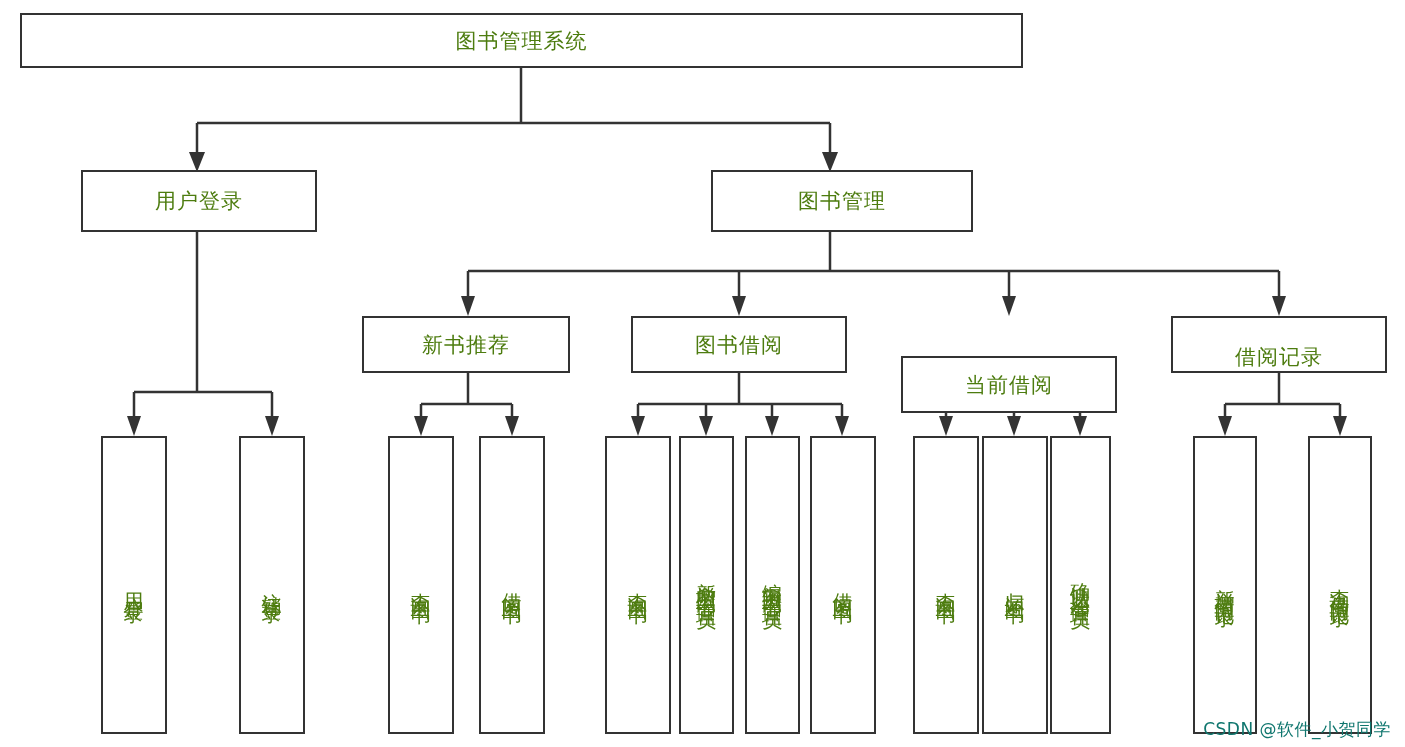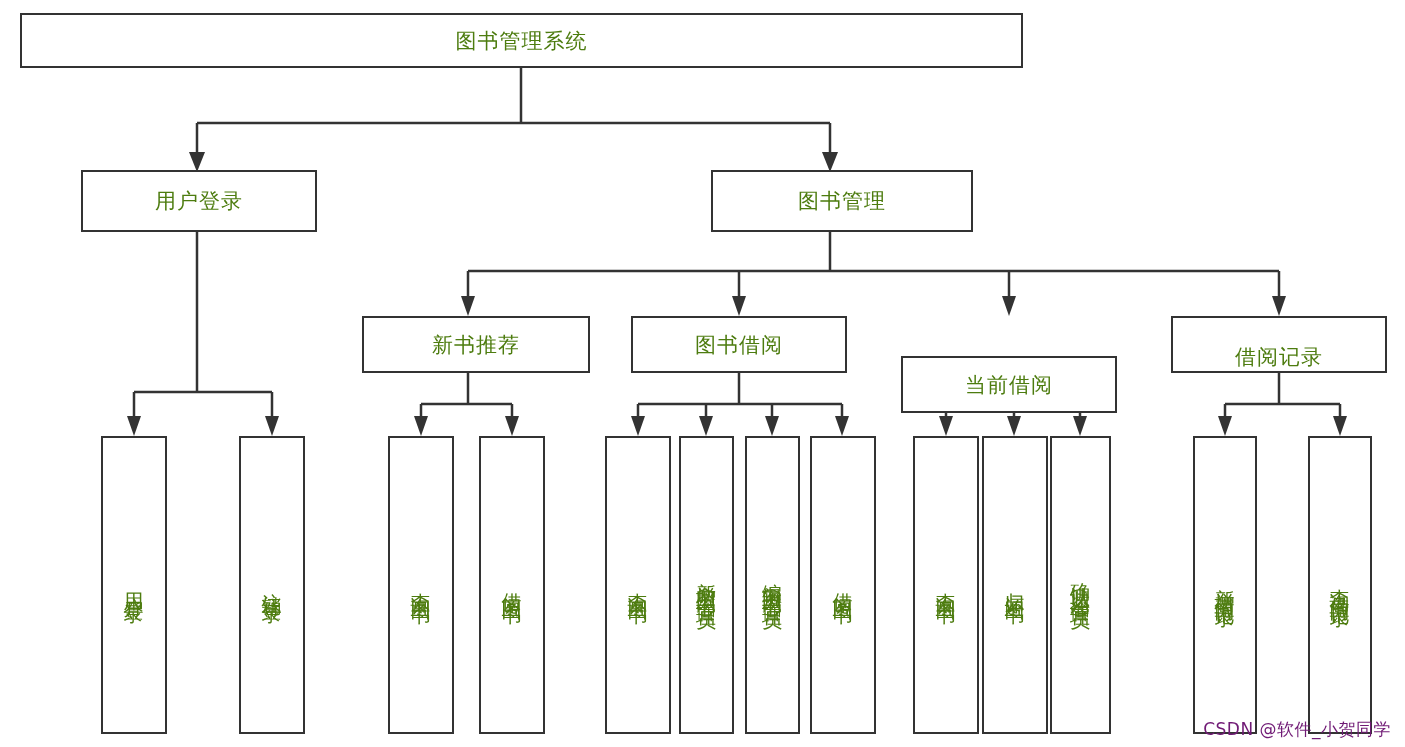--- a/index.html
+++ b/index.html
@@ -59,21 +59,21 @@
     fill: none;
   }
   #wires polygon {
     fill: #333333;
   }
   .watermark {
     position: absolute;
     right: 14px;
     bottom: 6px;
     font-size: 17px;
-    color: #701a75;
+    color: #0f766e;
     white-space: nowrap;
     letter-spacing: 0.5px;
   }
 </style>
 </head>
 <body>
 
 <div id="canvas">
 
   <svg id="wires" viewBox="0 0 1405 747">
@@ -142,21 +142,21 @@
     <span>图书管理系统</span>
   </div>
 
   <div class="node h" style="left:81px; top:170px; width:236px; height:62px;">
     <span>用户登录</span>
   </div>
   <div class="node h" style="left:711px; top:170px; width:262px; height:62px;">
     <span>图书管理</span>
   </div>
 
-  <div class="node h" style="left:362px; top:316px; width:228px; height:57px;">
+  <div class="node h" style="left:362px; top:316px; width:208px; height:57px;">
     <span>新书推荐</span>
   </div>
   <div class="node h" style="left:631px; top:316px; width:216px; height:57px;">
     <span>图书借阅</span>
   </div>
   <div class="node h" style="left:901px; top:316px; width:216px; height:57px;margin-top:40px;">
     <span>当前借阅</span>
   </div>
   <div class="node h" style="left:1171px; top:316px; width:216px; height:57px;align-items:flex-end;">
     <span>借阅记录</span>

